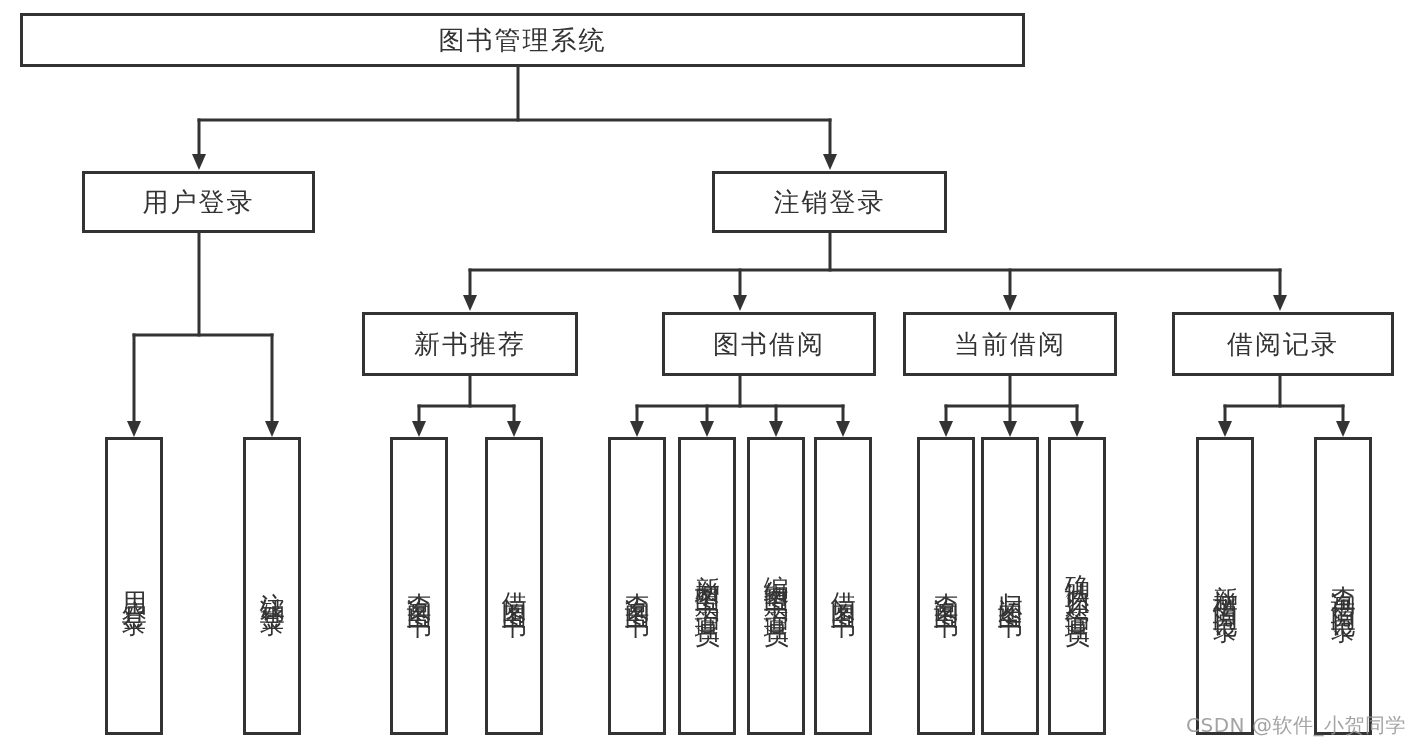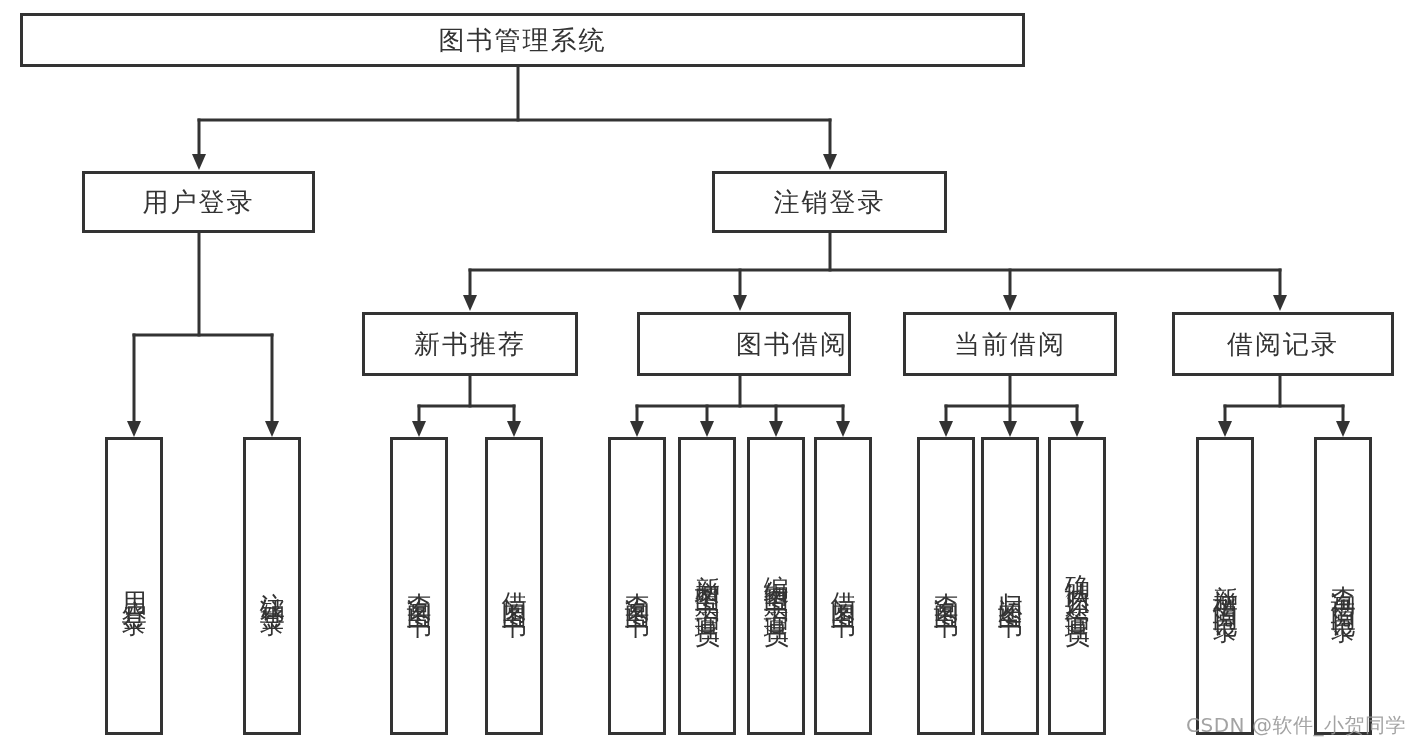--- a/index.html
+++ b/index.html
@@ -153,21 +153,21 @@
   <div class="node hbox" style="left:82px; top:171px; width:233px; height:62px;">
     <span>用户登录</span>
   </div>
   <div class="node hbox" style="left:712px; top:171px; width:235px; height:62px;">
     <span>注销登录</span>
   </div>
 
   <div class="node hbox" style="left:362px; top:312px; width:216px; height:64px;justify-content:center;">
     <span>新书推荐</span>
   </div>
-  <div class="node hbox" style="left:637px; top:312px; width:214px; height:64px;justify-content:flex-end;">
+  <div class="node hbox" style="left:662px; top:312px; width:214px; height:64px;">
     <span>图书借阅</span>
   </div>
   <div class="node hbox" style="left:1172px; top:312px; width:222px; height:64px;">
     <span>借阅记录</span>
   </div>
   <div class="node hbox" style="left:903px; top:312px; width:214px; height:64px;">
     <span>当前借阅</span>
   </div>
 
   <div class="node leaf" style="left:105px;">

